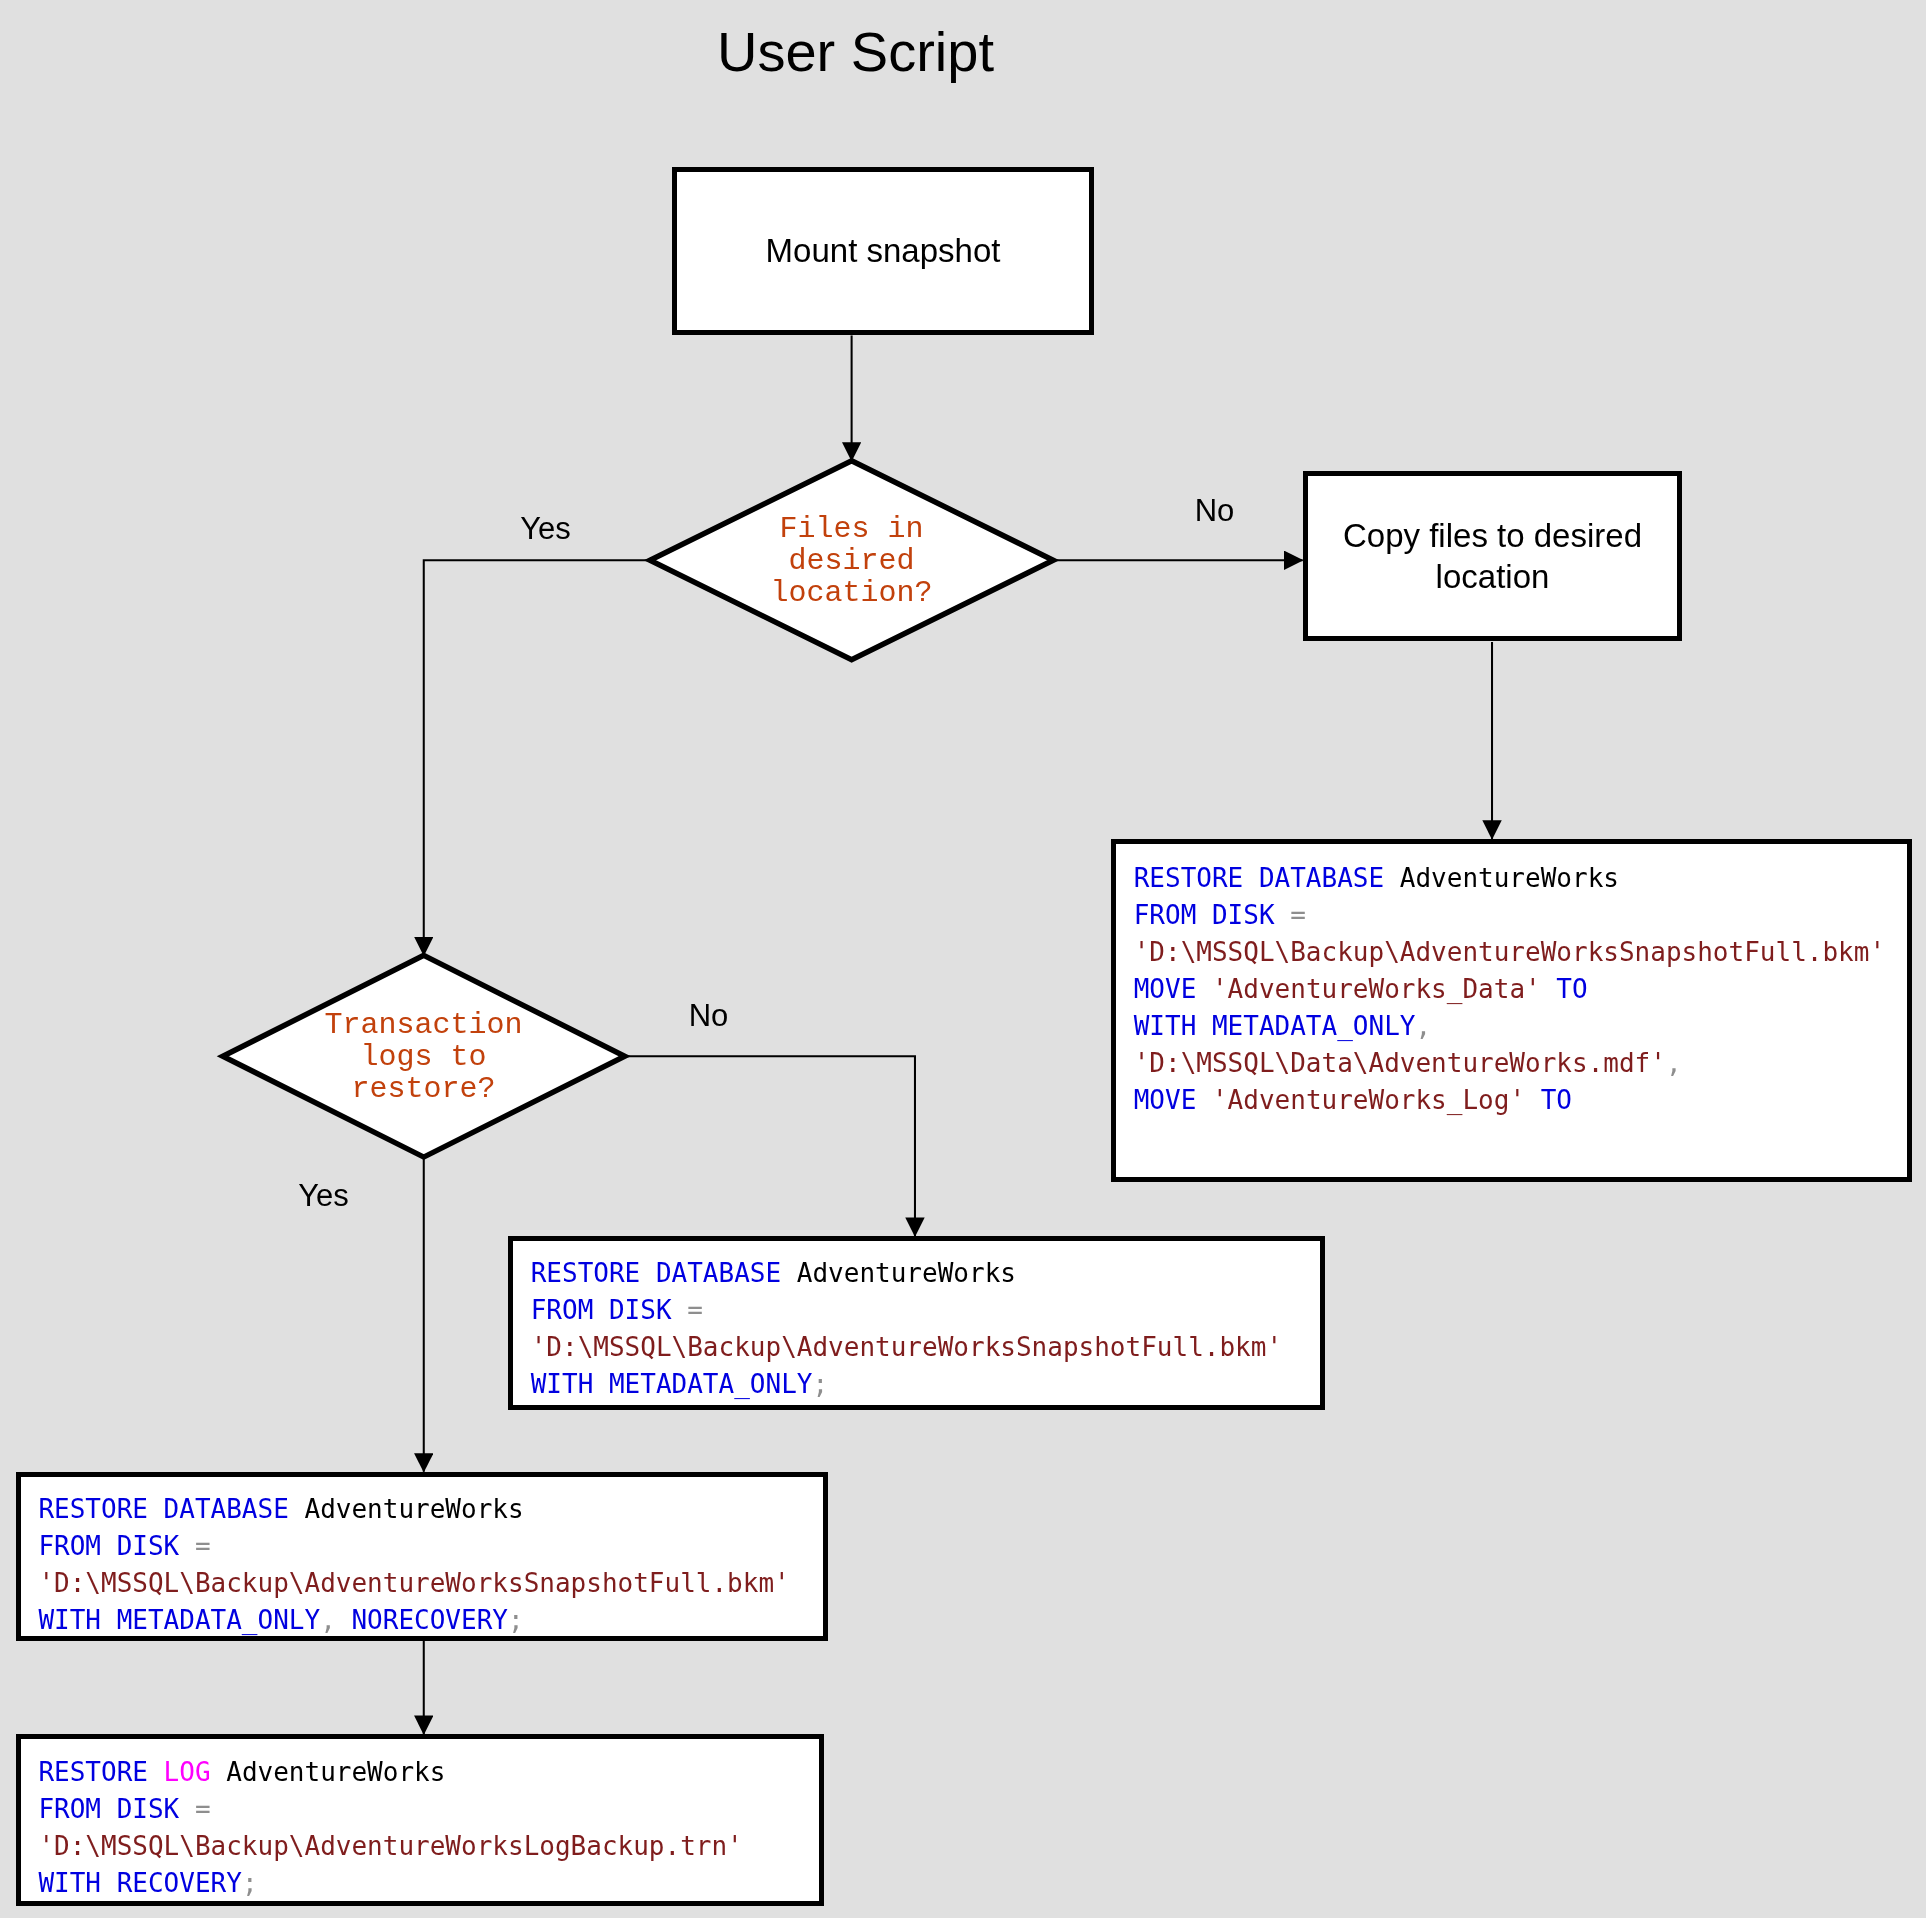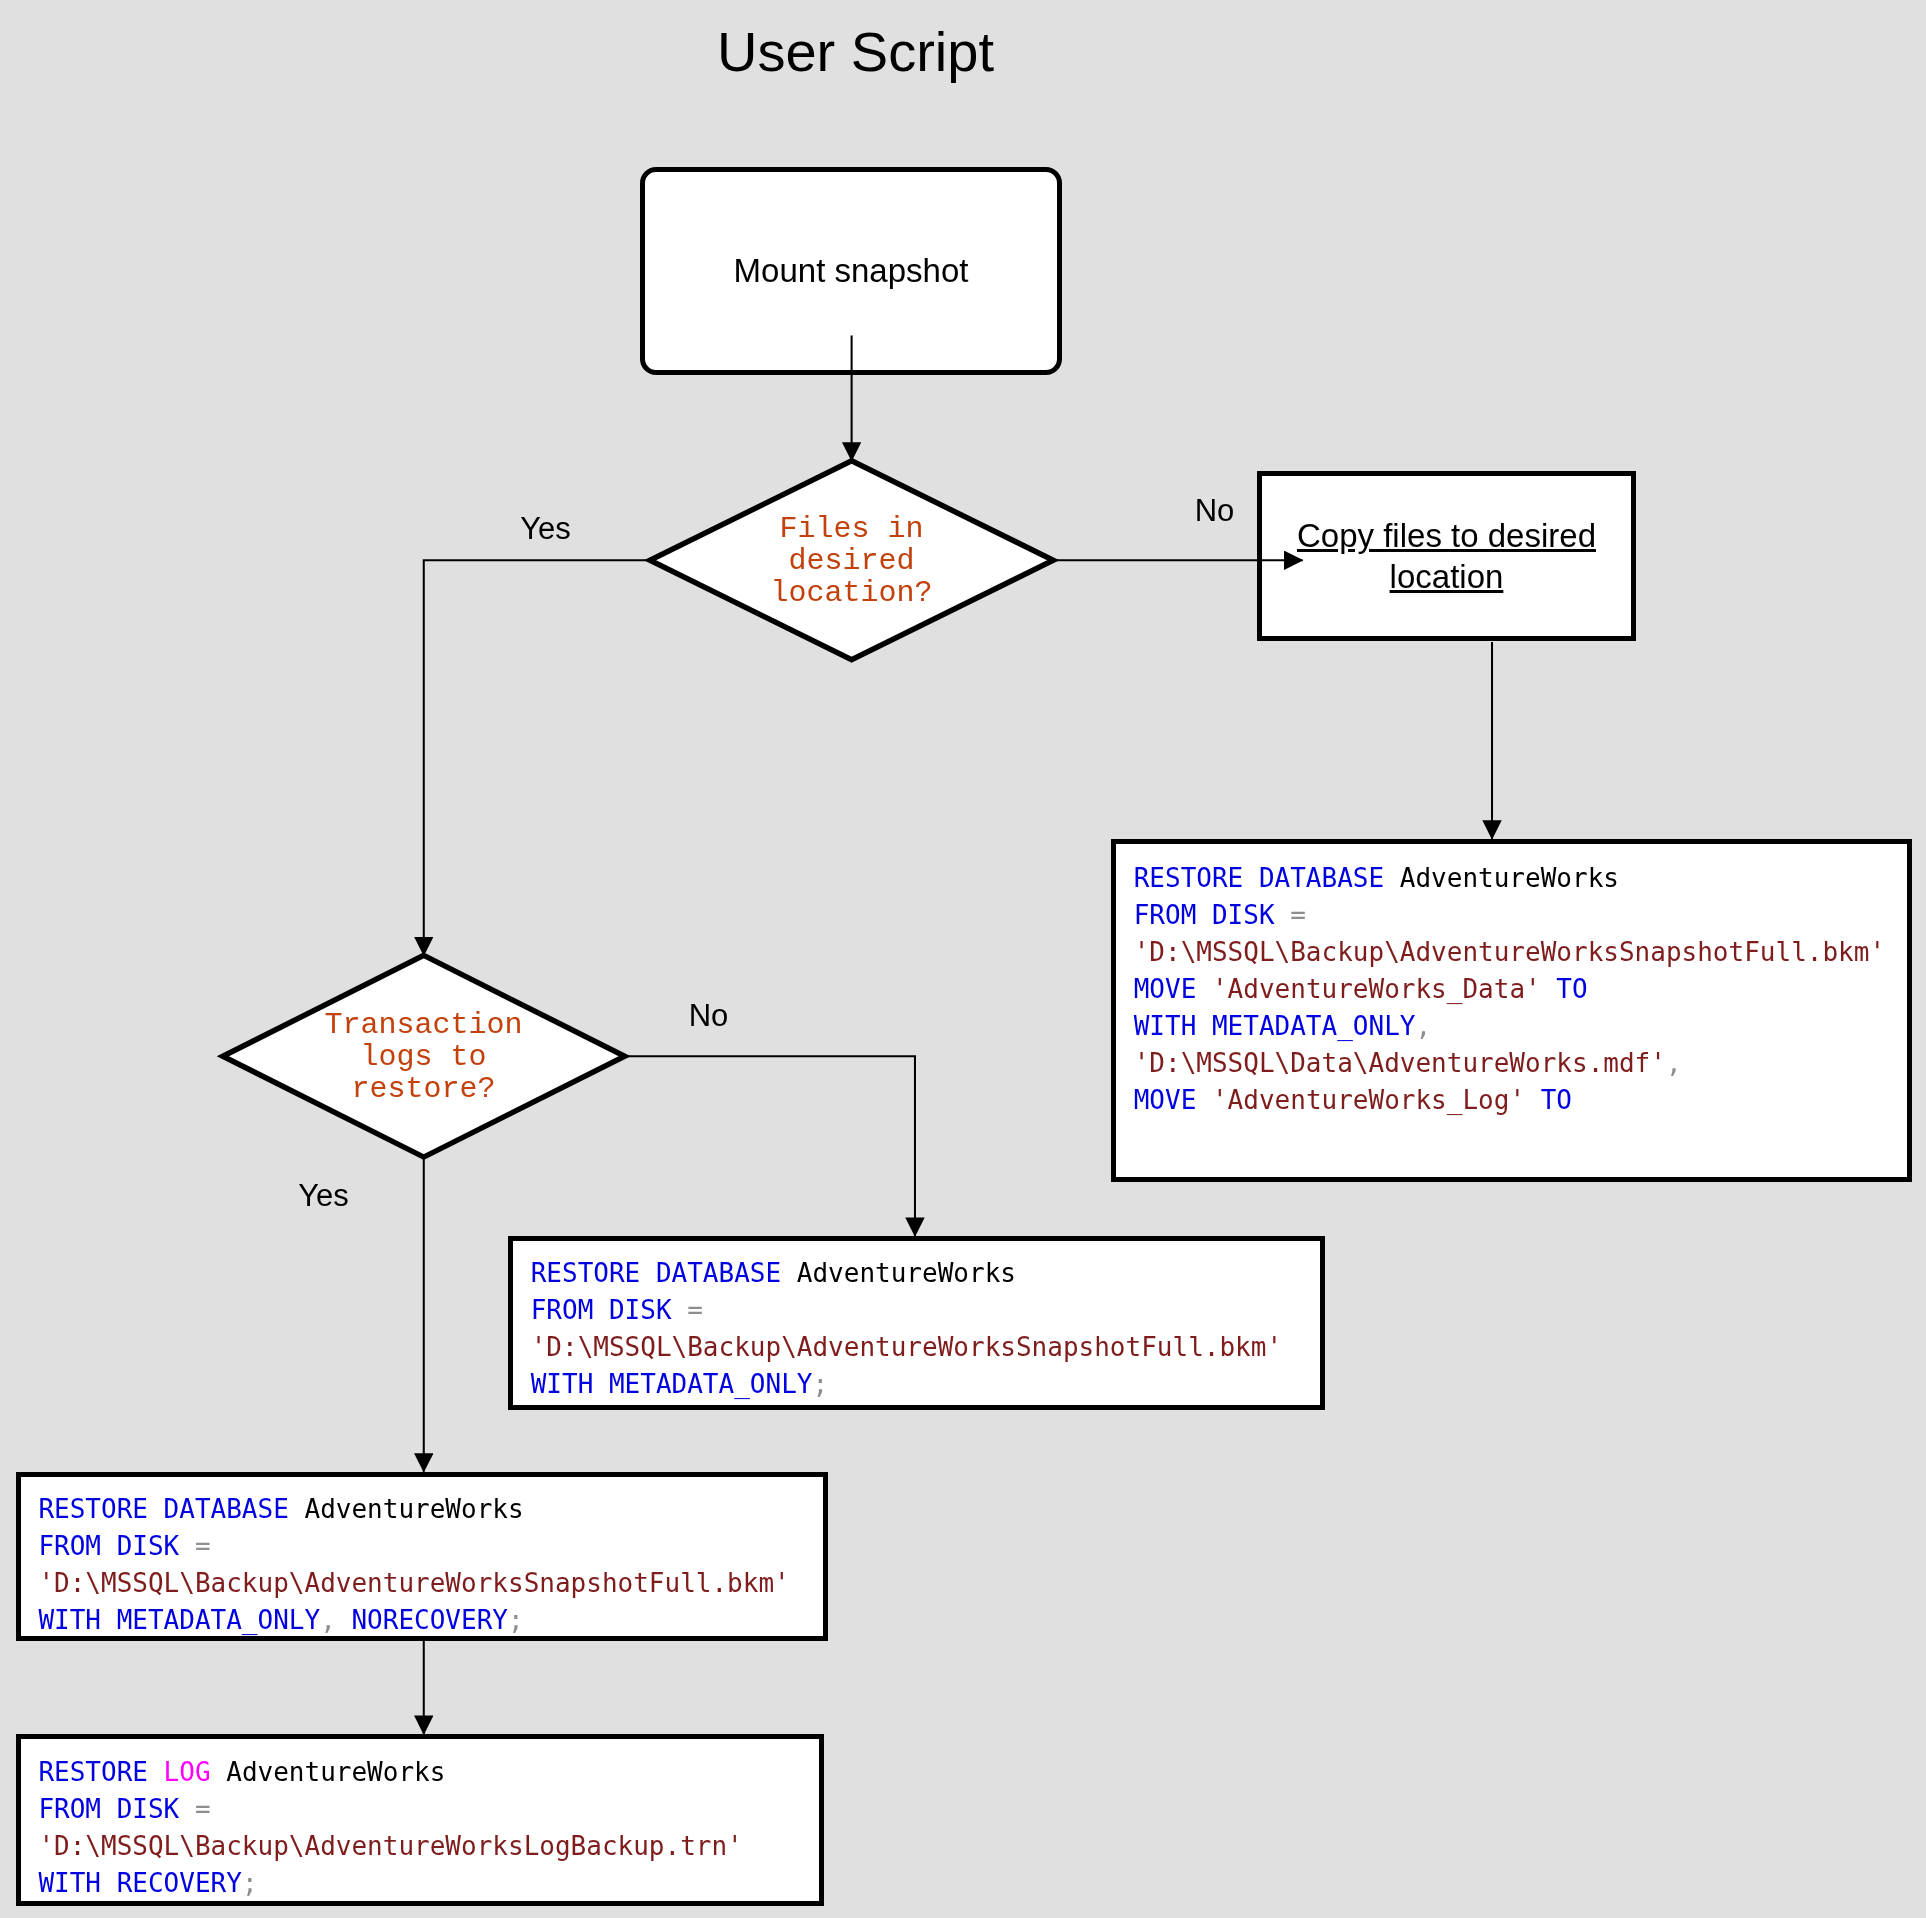--- a/index.html
+++ b/index.html
@@ -44,25 +44,25 @@
   .tk-str{color:#7f1d1d;}
   .tk-id{color:#000000;}
   .tk-op{color:#8e8e8e;}
   .tk-log{color:#ff00ff;}
 </style>
 </head>
 <body>
 
 <div class="canvas">
 
-  <div class="node" style="left:640px;top:167px;width:422px;height:208px;border-radius:16px;">
+  <div class="node" style="left:672px;top:167px;width:422px;height:168px;">
     <span>Mount snapshot</span>
   </div>
 
-  <div class="node" style="left:1257px;top:471px;width:379px;height:170px;line-height:41px;text-decoration:underline;">
+  <div class="node" style="left:1303px;top:471px;width:379px;height:170px;line-height:41px;">
     <span>Copy files to desired
 location</span>
   </div>
 
   <div class="code-box" style="left:1111px;top:839px;width:801px;height:343px;">
       <div class="code-line"><span class="tk-kw">RESTORE DATABASE</span><span class="tk-id"> AdventureWorks</span></div>
       <div class="code-line"><span class="tk-kw">FROM DISK</span><span class="tk-op"> =</span></div>
       <div class="code-line"><span class="tk-str">'D:\MSSQL\Backup\AdventureWorksSnapshotFull.bkm'</span></div>
       <div class="code-line"><span class="tk-kw">MOVE </span><span class="tk-str">'AdventureWorks_Data'</span><span class="tk-kw"> TO</span></div>
       <div class="code-line"><span class="tk-kw">WITH METADATA_ONLY</span><span class="tk-op">,</span></div>

